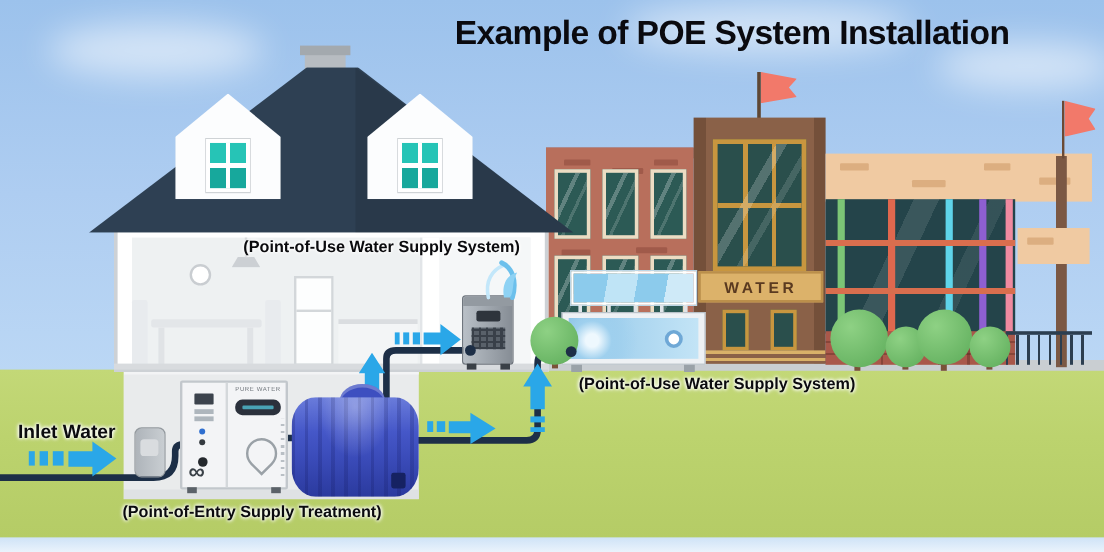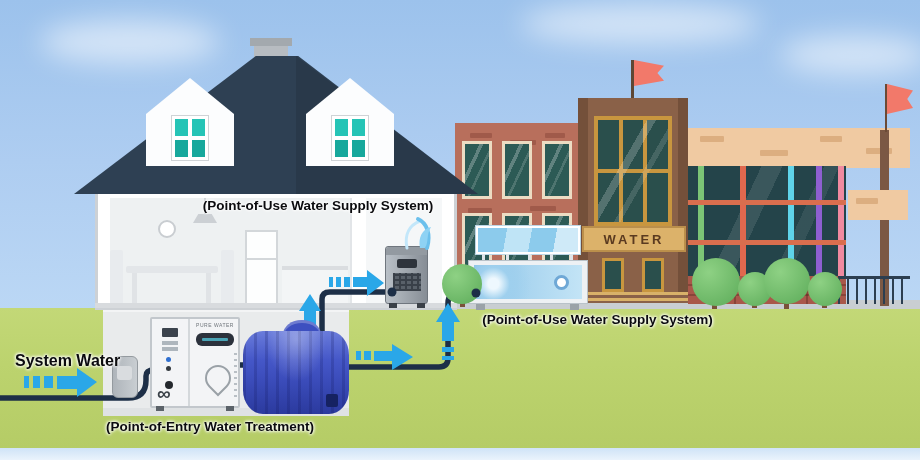--- a/index.html
+++ b/index.html
@@ -159,20 +159,21 @@
 </head>
 <body>
 
 <div class="scene">
 
   <div class="cloud" style="left:40px;top:20px;width:180px;height:44px;"></div>
   <div class="cloud" style="left:520px;top:4px;width:240px;height:40px;"></div>
   <div class="cloud" style="left:780px;top:36px;width:150px;height:38px;"></div>
   <div class="cloud" style="left:240px;top:130px;width:130px;height:32px;"></div>
 
+  <div class="title">Example of POE System Installation</div>
 
   <div class="grass"></div>
   <div class="pavement"></div>
   <div class="bottom-sky"></div>
 
   <div>
     <div class="school-left-trim"></div>
     <div class="school-left"></div>
     <div class="bk" style="left:470px;top:133px;width:22px;height:5px;"></div>
     <div class="bk" style="left:510px;top:140px;width:26px;height:5px;"></div>
@@ -352,16 +353,16 @@
 
   <svg class="layer" width="920" height="460" style="pointer-events:none;">
     <g fill="#1d2f47">
       <circle cx="392" cy="292" r="4.5"></circle>
       <circle cx="476" cy="293" r="4.5"></circle>
     </g>
   </svg>
 
   <div class="lbl" style="left:168px;top:198px;width:300px;text-align:center;font-size:13.5px;">(Point-of-Use Water Supply System)</div>
   <div class="lbl" style="left:455px;top:312px;width:285px;text-align:center;font-size:13.5px;">(Point-of-Use Water Supply System)</div>
-  <div class="lbl" style="left:15px;top:352px;font-size:16px;">System Water</div>
-  <div class="lbl" style="left:85px;top:419px;width:250px;text-align:center;font-size:13.5px;">(Point-of-Entry Water Treatment)</div>
+  <div class="lbl" style="left:15px;top:352px;font-size:16px;">Inlet Water</div>
+  <div class="lbl" style="left:85px;top:419px;width:250px;text-align:center;font-size:13.5px;">(Point-of-Entry Supply Treatment)</div>
 
 </div>
 
 </body></html>

